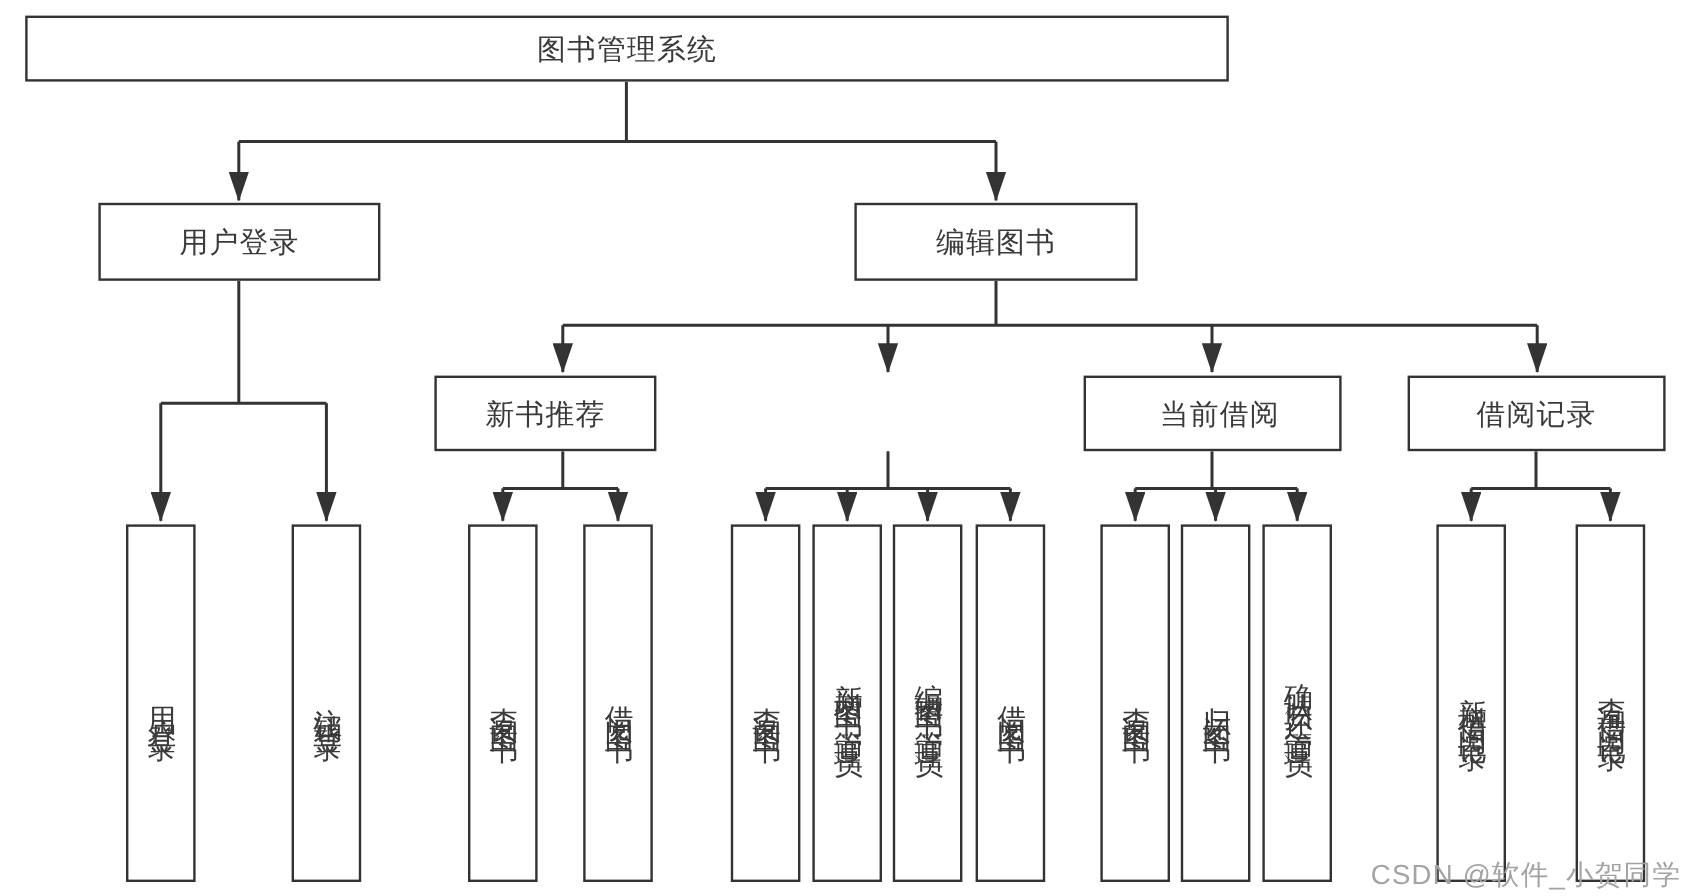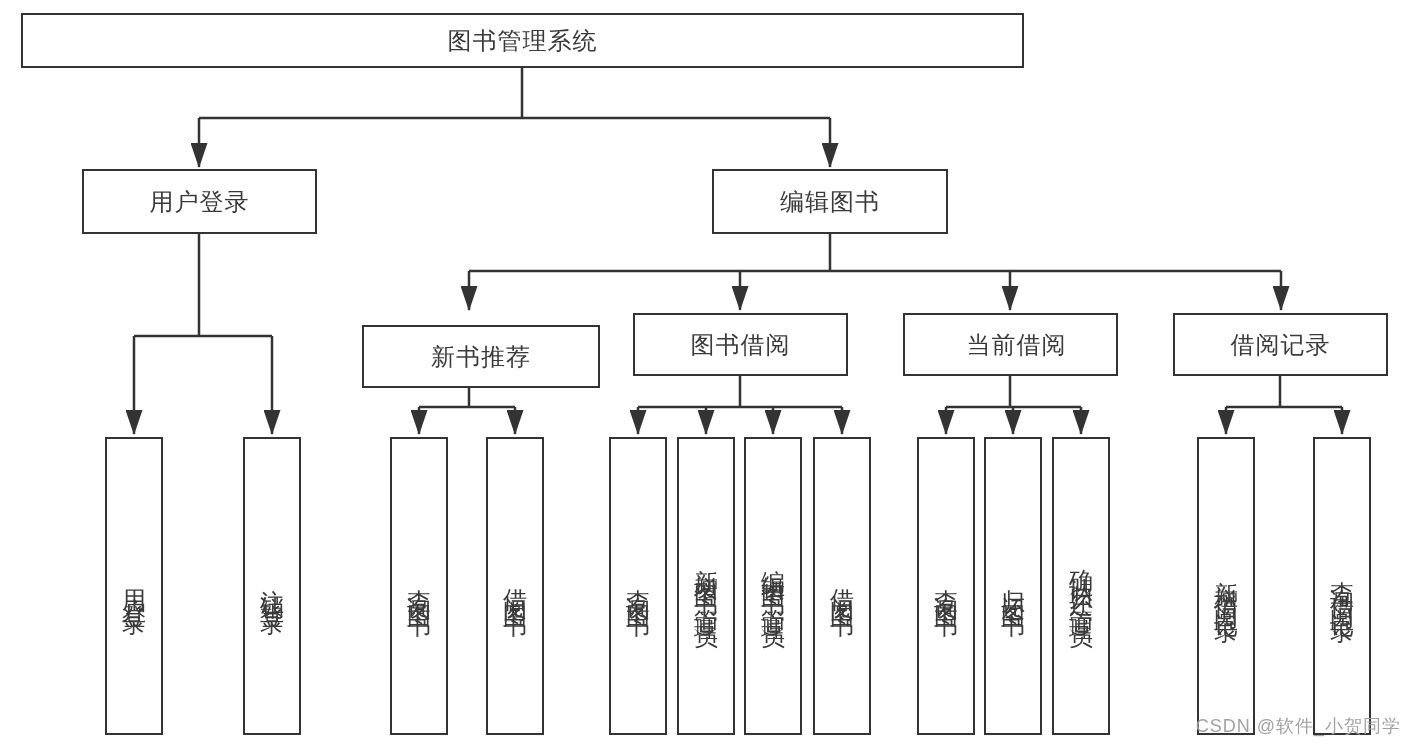--- a/index.html
+++ b/index.html
@@ -46,21 +46,21 @@
     text-orientation: mixed;
     font-size: 24px;
     letter-spacing: 8px;
     line-height: 1;
     white-space: nowrap;
   }
   #watermark {
     position: absolute;
     top: 714px;
     right: 4px;
-    font-size: 18px;
+    font-size: 23px;
     letter-spacing: 1px;
     color: #a3a3a3;
     z-index: 10;
     white-space: nowrap;
   }
 </style>
 </head>
 <body>
 
 <div id="canvas">
@@ -112,25 +112,22 @@
     <span>图书管理系统</span>
   </div>
 
   <div class="box hbox" style="left:82px; top:169px; width:235px; height:65px;">
     <span>用户登录</span>
   </div>
   <div class="box hbox" style="left:712px; top:169px; width:236px; height:65px;">
     <span>编辑图书</span>
   </div>
 
-  <div class="box hbox" style="left:362px; top:313px; width:238px; height:63px;margin-top:12px;">
+  <div class="box hbox" style="left:362px; top:313px; width:185px; height:63px;">
     <span>新书推荐</span>
-  </div>
-  <div class="box hbox" style="left:633px; top:313px; width:215px; height:63px;">
-    <span>图书借阅</span>
   </div>
   <div class="box hbox" style="left:903px; top:313px; width:215px; height:63px;padding-left:12px;">
     <span>当前借阅</span>
   </div>
   <div class="box hbox" style="left:1173px; top:313px; width:215px; height:63px;">
     <span>借阅记录</span>
   </div>
 
   <div class="box leaf" style="left:105px; top:437px; width:58px; height:298px;">
     <span>用户登录</span>

